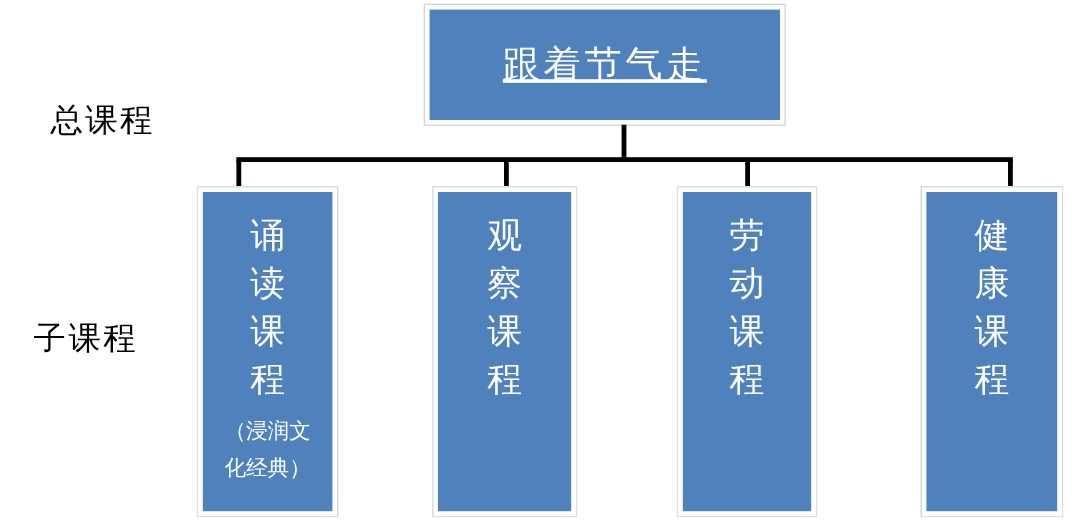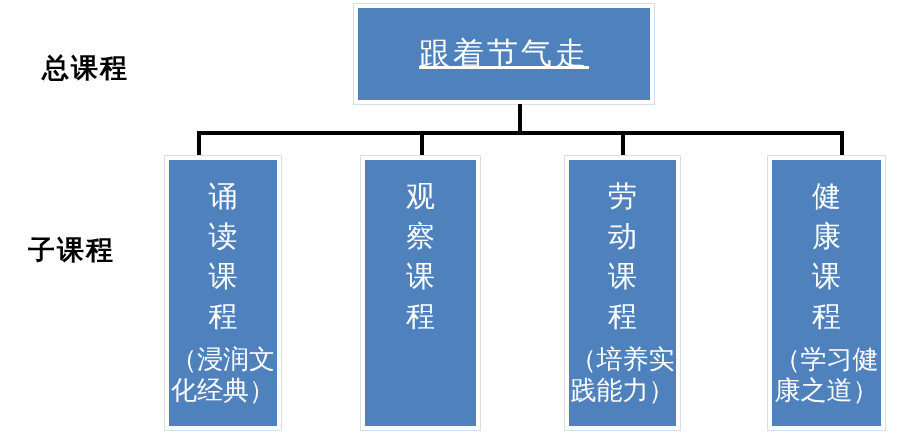--- a/index.html
+++ b/index.html
@@ -7,24 +7,25 @@
     position: relative;
     width: 900px;
     height: 436px;
     background: #ffffff;
     overflow: hidden;
     font-family: "DejaVu Sans", sans-serif;
   }
   .row-label {
     position: absolute;
     color: #000000;
-    font-weight: bold;
+    font-weight: normal;
     font-size: 27px;
     letter-spacing: 2px;
     white-space: nowrap;
+    margin-top: 32px;
   }
   .row-label.total  { left: 42px; top: 50px;  }
   .row-label.sub    { left: 28px; top: 232px; }
   .row-label.goal   { left: 25px; top: 374px; }
 
   .node {
     position: absolute;
     background: #4F81BD;
     border: 4px solid #ffffff;
     box-shadow: 0 0 0 1px #d9dfe8;
@@ -46,21 +47,21 @@
   .child-node.c4 { left: 768px; width: 117px; }
 
   .child-title {
     white-space: pre-line;
     font-size: 29px;
     line-height: 40px;
     margin-top: 16px;
   }
   .child-goal {
     white-space: pre-line;
-    font-size: 26px;
+    font-size: 18px;
     line-height: 31px;
     margin: 8px -8px 0 -8px;
   }
 
   .line {
     position: absolute;
     background: #000000;
   }
   .stem    { left: 518px; top: 104px; width: 4px;  height: 29px; }
   .hline   { left: 197px; top: 131px; width: 647px; height: 4px; }
@@ -103,26 +104,22 @@
 察
 课
 程</div>
   </div>
 
   <div class="node child-node c3">
     <div class="child-title">劳
 动
 课
 程</div>
-    <div class="child-goal">（培养实
-践能力）</div>
   </div>
 
   <div class="node child-node c4">
     <div class="child-title">健
 康
 课
 程</div>
-    <div class="child-goal">（学习健
-康之道）</div>
   </div>
 
 </div>
 
 </body></html>

